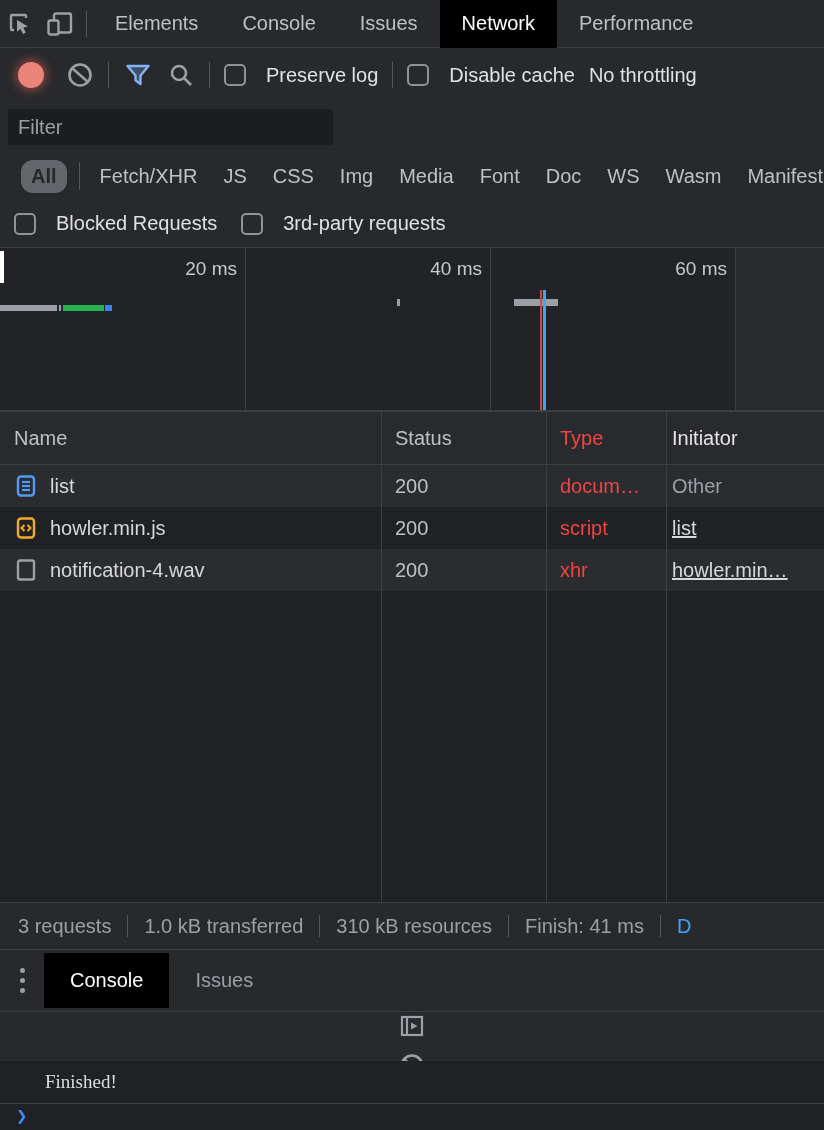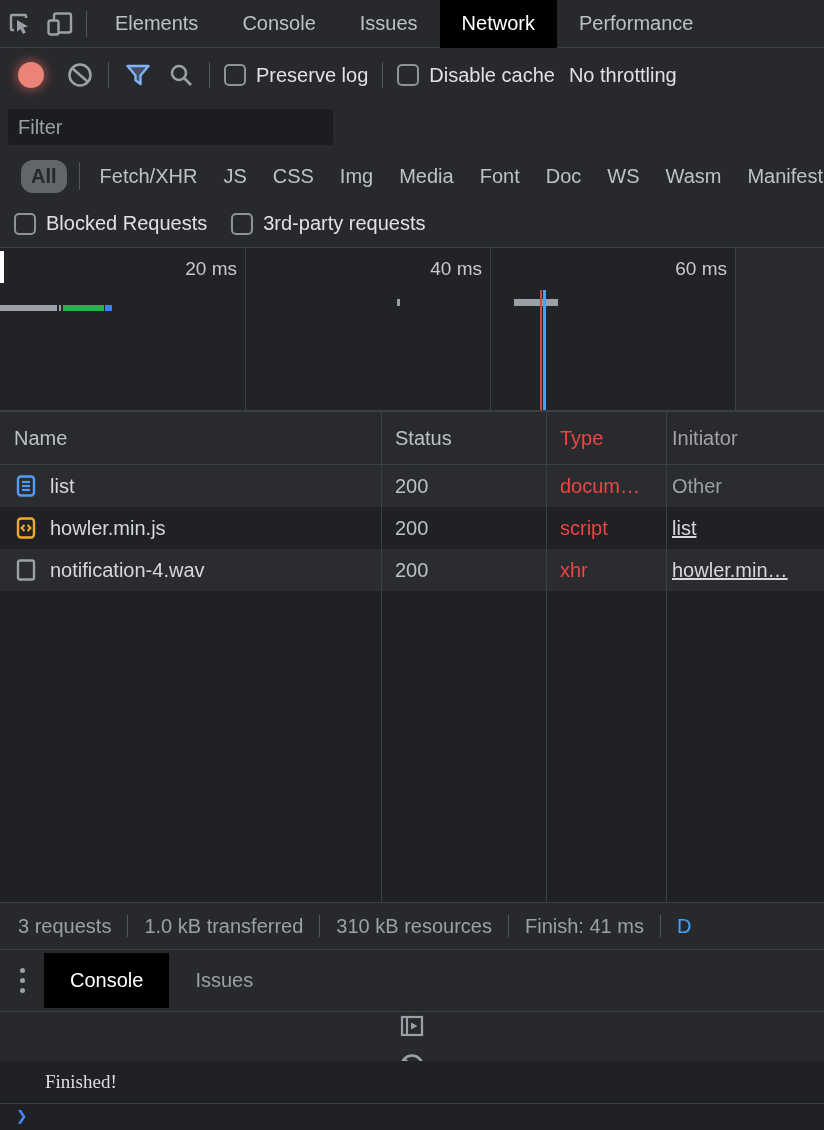--- a/index.html
+++ b/index.html
@@ -20,21 +20,21 @@
   .tabbar .vsep { height:26px; margin:0 6px; }
   .tab { height:48px; display:flex; align-items:center; padding:0 22px; font-size:20px;
     color:#bdc1c6; white-space:nowrap; flex:none; }
   .tab.active { background:#000; color:#fff; }
 
   
   .nettools { height:54px; gap:14px; padding:0 10px; }
   .record { width:26px; height:26px; border-radius:50%; background:#ec8378;
     box-shadow:0 0 10px 3px rgba(236,105,95,.45); margin:0 8px; }
   .label { font-size:20px; color:#dfe1e4; white-space:nowrap; }
-  .ckrow { display:flex; align-items:center; gap:10px; }
+  .ckrow { display:flex; align-items:center; gap:20px; }
 
   
   .filterrow { height:50px; gap:28px; padding:0 8px; }
   .filterinput { width:325px; height:36px; background:#1c1d20; border:none; border-radius:2px;
     color:#e8eaed; font-size:20px; padding:0 10px; font-family:"Liberation Sans", sans-serif; }
   .filterinput::placeholder { color:#9aa0a6; }
   .pillsrow { height:48px; gap:10px; padding:0 21px; white-space:nowrap; }
   .pill { font-size:20px; color:#bdc1c6; padding:5px 8px; flex:none; }
   .pill.active { background:#63666a; color:#26272a; border-radius:12px; padding:5px 10px; font-weight:bold; }
   .pillsrow .vsep { height:28px; margin:0 2px; }
@@ -212,21 +212,21 @@
 
   <div class="grid">
     <div class="colrule" style="left:381px"></div>
     <div class="colrule" style="left:546px"></div>
     <div class="colrule" style="left:666px"></div>
 
     <div class="thead">
       <div class="c-name">Name</div>
       <div class="c-status" style="color:#bdc1c6">Status</div>
       <div class="c-type">Type</div>
-      <div class="c-init" style="color:#a3a3a3">Initiator</div>
+      <div class="c-init" style="color:#e5e5e5">Initiator</div>
     </div>
 
     <div class="trow odd">
       <div class="c-name">
         <svg width="24" height="24" viewBox="0 0 24 24">
           <rect x="4" y="2.5" width="16" height="19" rx="3" fill="none" stroke="#4f9bf6" stroke-width="2.4"></rect>
           <line x1="8" y1="8" x2="16" y2="8" stroke="#4f9bf6" stroke-width="2.2"></line>
           <line x1="8" y1="12" x2="16" y2="12" stroke="#4f9bf6" stroke-width="2.2"></line>
           <line x1="8" y1="16" x2="16" y2="16" stroke="#4f9bf6" stroke-width="2.2"></line>
         </svg>

